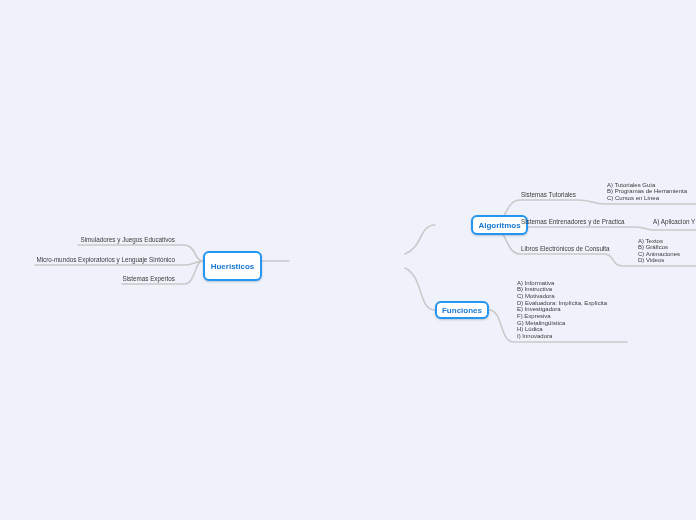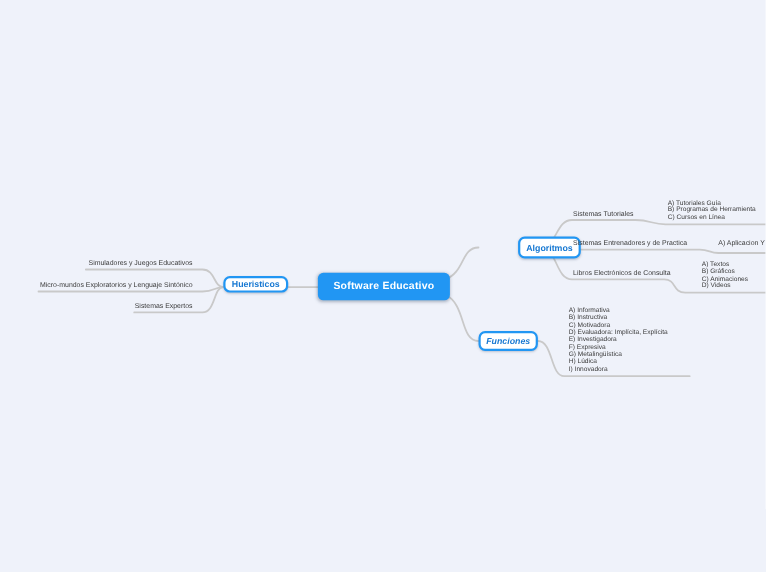--- a/index.html
+++ b/index.html
@@ -48,27 +48,26 @@
     <path class="edge" d="M 405 254 C 423 247 419 225 435 225"></path>
     <path class="edge" d="M 405 268 C 424 277 418 310 435 310"></path>
 
     <path class="edge" d="M 492 224 C 507 224 505 200 520 200 H 578 C 591 200 593 204 605 204 H 696"></path>
     <path class="edge" d="M 492 226 C 506 226 506 227 518 227 H 636 C 645 227 645 230 653 230 H 696"></path>
     <path class="edge" d="M 492 226 C 507 226 505 254 520 254 H 604 C 615 254 611 266 623 266 H 696"></path>
 
     <path class="edge" d="M 489 310 C 503 310 500 342 513 342 H 627"></path>
   </svg>
 
-  <div class="node root" style="left:289px;top:248px;width:120px;height:25px;">Software Educativo</div>
 
-  <div class="node" style="left:203px;top:251px;width:59px;height:15px;text-align:right;">Hueristicos</div>
+  <div class="node" style="left:203px;top:251px;width:59px;height:30px;text-align:right;">Hueristicos</div>
 
   <div class="node" style="left:435px;top:215px;width:57px;height:20px;margin-left:36px;">Algoritmos</div>
 
-  <div class="node" style="left:435px;top:301px;width:54px;height:18px;font-style:italic;">Funciones</div>
+  <div class="node" style="left:435px;top:301px;width:54px;height:18px;">Funciones</div>
 
   <div class="leaf r" style="right:521px;top:236px;">Simuladores y Juegos Educativos</div>
   <div class="leaf r" style="right:521px;top:255.5px;">Micro-mundos Exploratorios y Lenguaje Sintónico</div>
   <div class="leaf r" style="right:521px;top:274.5px;">Sistemas Expertos</div>
 
   <div class="leaf" style="left:521px;top:191px;">Sistemas Tutoriales</div>
   <div class="block tight" style="left:607px;top:181.5px;">
     <div>A) Tutoriales Guía</div>
     <div>B) Programas de Herramienta</div>
     <div>C) Cursos en Línea</div>

